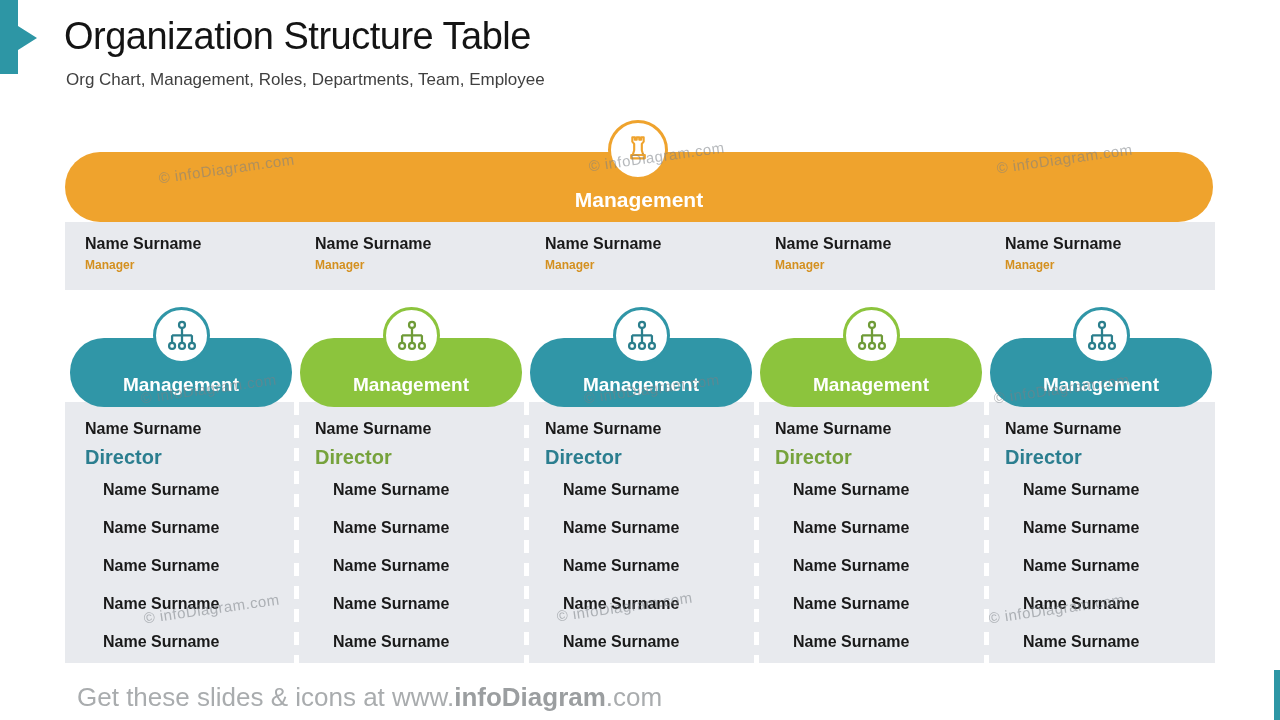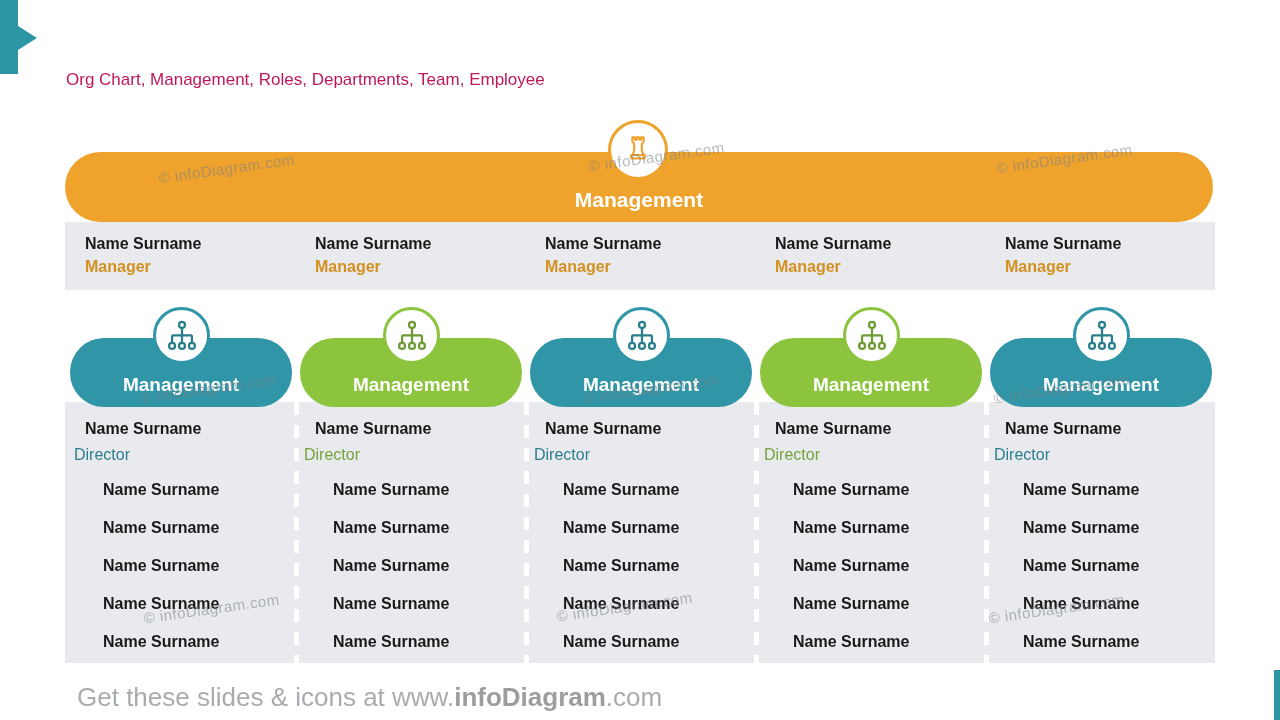--- a/index.html
+++ b/index.html
@@ -6,52 +6,52 @@
   body { background:#fff; font-family:"Liberation Sans", sans-serif; }
   .slide { position:relative; width:1280px; height:720px; background:#ffffff; overflow:hidden; }
 
   
   .corner-top-left { position:absolute; left:0; top:0; width:37px; height:74px; background:#2D96A5;
     clip-path:polygon(0 0,18px 0,18px 26px,37px 38px,18px 50px,18px 74px,0 74px); }
   .corner-bottom-right { position:absolute; right:0; bottom:0; width:6px; height:50px; background:#2D96A5; }
 
   
   .title { position:absolute; left:64px; top:15px; font-size:38px; color:#141414; letter-spacing:-0.5px; }
-  .subtitle { position:absolute; left:66px; top:70px; font-size:17px; color:#be185d; }
+  .subtitle { position:absolute; left:66px; top:70px; font-size:17px; color:#404040; }
 
   
   .top-banner { position:absolute; left:65px; top:152px; width:1148px; height:70px; background:#EFA32D;
     border-radius:35px; display:flex; align-items:flex-end; justify-content:center; padding-bottom:10px; z-index:1; }
   .top-banner-label { color:#fff; font-size:21px; font-weight:bold; }
   .top-circle { position:absolute; left:608px; top:120px; width:60px; height:60px; background:#fff;
     border:3px solid #EFA32D; border-radius:50%; display:flex; align-items:center; justify-content:center;
     color:#EFA32D; z-index:2; }
 
   .manager-row { position:absolute; left:65px; top:222px; width:1150px; height:68px; background:#E8EAEE; display:flex; }
   .manager-cell { width:230px; padding:13px 0 0 20px; }
   .person-name { font-size:16px; font-weight:bold; color:#1a1a1a; }
-  .person-role { font-size:16px; font-weight:bold; margin-top:5px; }
+  .person-role { font-size:12px; font-weight:bold; margin-top:5px; }
   .role-orange { color:#D4901F; }
 
   
   .dept-backdrop { position:absolute; left:65px; top:402px; width:1150px; height:261px; background:#E8EAEE; }
   .dept-sep { position:absolute; top:402px; width:5px; height:261px;
     background:repeating-linear-gradient(to bottom,#ffffff 0 13px, rgba(255,255,255,0) 13px 23px); z-index:2; }
   .sep-1{left:294px} .sep-2{left:524px} .sep-3{left:754px} .sep-4{left:984px}
 
   .dept-col { position:absolute; top:307px; width:222px; height:356px; z-index:3; }
   .col-1{left:70px} .col-2{left:300px} .col-3{left:530px} .col-4{left:760px} .col-5{left:990px}
 
   .dept-circle { position:absolute; left:83px; top:0; width:57px; height:57px; background:#fff; border-radius:50%;
     border:3px solid; display:flex; align-items:center; justify-content:center; z-index:2; }
   .dept-banner { position:absolute; left:0; top:31px; width:222px; height:69px; border-radius:34px;
     display:flex; align-items:flex-end; justify-content:center; padding-bottom:11px; z-index:1; }
   .dept-banner-label { color:#fff; font-size:19px; font-weight:bold; }
   .dept-lead-name { position:absolute; left:15px; top:113px; font-size:16px; font-weight:bold; color:#1a1a1a; }
-  .dept-lead-role { position:absolute; left:4px; top:139px; font-size:16px; font-weight:normal; }
+  .dept-lead-role { position:absolute; left:15px; top:139px; font-size:20px; font-weight:bold; }
   .dept-members { position:absolute; left:33px; top:164px; }
   .member { height:38px; line-height:38px; font-size:16px; font-weight:bold; color:#1a1a1a; }
 
   .theme-teal .dept-banner { background:#3096A7; }
   .theme-teal .dept-circle { border-color:#3096A7; color:#2A7E8C; }
   .theme-teal .dept-lead-role { color:#2B7E8F; }
   .theme-green .dept-banner { background:#8CC43D; }
   .theme-green .dept-circle { border-color:#8CC43D; color:#6F9B37; }
   .theme-green .dept-lead-role { color:#76A23C; }
 
@@ -69,20 +69,21 @@
   svg { display:block; }
 </style>
 </head>
 <body>
 
 <div class="slide">
 
   <div class="corner-top-left"></div>
   <div class="corner-bottom-right"></div>
 
+  <div class="title">Organization Structure Table</div>
   <div class="subtitle">Org Chart, Management, Roles, Departments, Team, Employee</div>
 
   <div class="top-banner">
     <span class="top-banner-label">Management</span>
   </div>
   <div class="top-circle">
     <svg width="34" height="34" viewBox="0 0 24 24" fill="none" stroke="currentColor" stroke-width="1.5" stroke-linejoin="round" stroke-linecap="round">
       <path d="M8 3 h1.8 v1.7 h1.3 V3 h1.8 v1.7 h1.3 V3 H16 v3.1 l-1.3 1.6 v4.5 l1 3.3 h-7.4 l1 -3.3 V7.7 L8 6.1 Z"></path>
       <path d="M7.2 15.5 h9.6 v2.4 H7.2 Z"></path>
     </svg>

